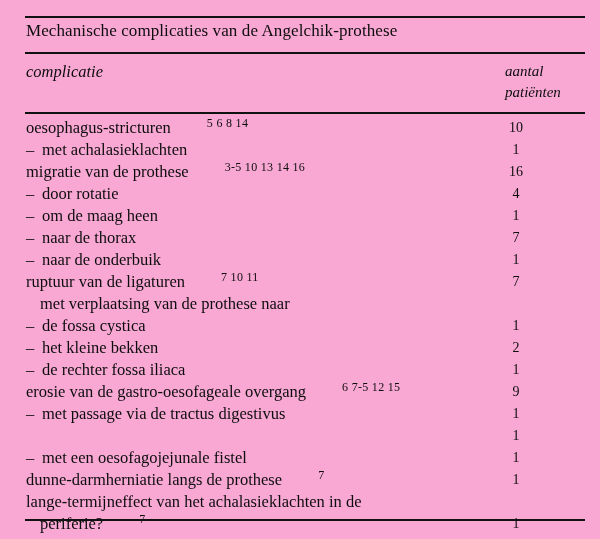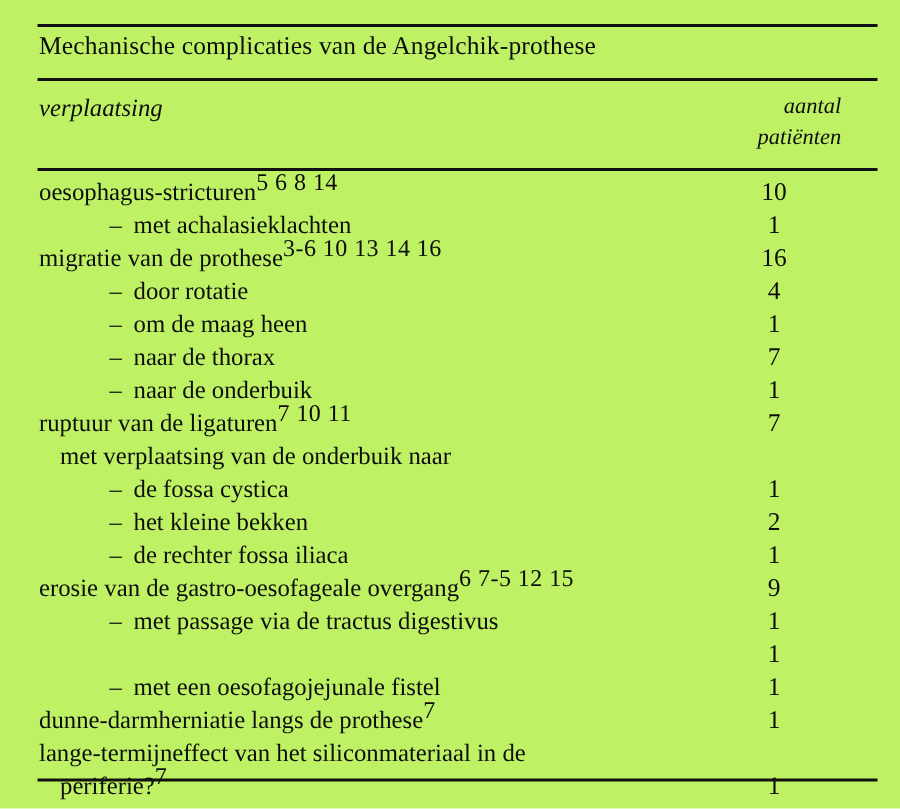--- a/index.html
+++ b/index.html
@@ -4,21 +4,21 @@
 <style>
   html, body {
     margin: 0;
     padding: 0;
     background: #ffffff;
   }
   #page {
     position: relative;
     width: 600px;
     height: 539px;
-    background: #bef264;
+    background: #f9a8d4;
     overflow: hidden;
     font-family: "Liberation Serif", "DejaVu Serif", serif;
     color: #0d0d0d;
   }
   .rule {
     position: absolute;
     left: 25px;
     width: 560px;
     background: #111111;
   }
@@ -44,21 +44,20 @@
     font-style: italic;
     line-height: 22px;
   }
   #col-head-aantal {
     position: absolute;
     left: 505px;
     top: 61px;
     font-size: 15px;
     font-style: italic;
     line-height: 21px;
-    text-align: right;
   }
   #col-head-aantal span { display: block; }
 
   #rows {
     position: absolute;
     left: 0;
     top: 117px;
     width: 600px;
   }
   .row {
@@ -66,73 +65,74 @@
     height: 22px;
   }
   .label {
     position: absolute;
     top: 0;
     font-size: 16.5px;
     line-height: 22px;
     white-space: nowrap;
   }
   .indent-0 { left: 26px; }
-  .indent-1 { left: 26px; margin-left: 47px; }
+  .indent-1 { left: 26px; }
   .indent-2 { left: 40px; }
   .label .dash {
     display: inline-block;
     width: 16px;
   }
   .label sup {
-    font-size: 16px;
+    font-size: 12px;
     line-height: 0;
     vertical-align: super;
     letter-spacing: .3px;
+    margin-left: 36px;
   }
   .count {
     position: absolute;
     top: 0;
     left: 495px;
     width: 42px;
     text-align: center;
-    font-size: 17px;
+    font-size: 14px;
     line-height: 22px;
   }
 </style>
 </head>
 <body>
 
 <div id="page">
 
   <div class="rule" id="rule-top"></div>
 
   <div id="title">Mechanische complicaties van de Angelchik-prothese</div>
 
   <div class="rule" id="rule-header"></div>
 
-  <div id="col-head-complicatie">verplaatsing</div>
+  <div id="col-head-complicatie">complicatie</div>
 
   <div id="col-head-aantal">
     <span>aantal</span>
     <span>patiënten</span>
   </div>
 
   <div class="rule" id="rule-body"></div>
 
   <div id="rows">
       <div class="row">
         <div class="label indent-0">oesophagus-stricturen<sup>5 6 8 14</sup></div>
         <div class="count">10</div>
       </div>
       <div class="row">
         <div class="label indent-1"><span class="dash">–</span>met achalasieklachten</div>
         <div class="count">1</div>
       </div>
       <div class="row">
-        <div class="label indent-0">migratie van de prothese<sup>3-6 10 13 14 16</sup></div>
+        <div class="label indent-0">migratie van de prothese<sup>3-5 10 13 14 16</sup></div>
         <div class="count">16</div>
       </div>
       <div class="row">
         <div class="label indent-1"><span class="dash">–</span>door rotatie</div>
         <div class="count">4</div>
       </div>
       <div class="row">
         <div class="label indent-1"><span class="dash">–</span>om de maag heen</div>
         <div class="count">1</div>
       </div>
@@ -142,21 +142,21 @@
       </div>
       <div class="row">
         <div class="label indent-1"><span class="dash">–</span>naar de onderbuik</div>
         <div class="count">1</div>
       </div>
       <div class="row">
         <div class="label indent-0">ruptuur van de ligaturen<sup>7 10 11</sup></div>
         <div class="count">7</div>
       </div>
       <div class="row">
-        <div class="label indent-2">met verplaatsing van de onderbuik naar</div>
+        <div class="label indent-2">met verplaatsing van de prothese naar</div>
         <div class="count"></div>
       </div>
       <div class="row">
         <div class="label indent-1"><span class="dash">–</span>de fossa cystica</div>
         <div class="count">1</div>
       </div>
       <div class="row">
         <div class="label indent-1"><span class="dash">–</span>het kleine bekken</div>
         <div class="count">2</div>
       </div>
@@ -177,21 +177,21 @@
       </div>
       <div class="row">
         <div class="label indent-1"><span class="dash">–</span>met een oesofagojejunale fistel</div>
         <div class="count">1</div>
       </div>
       <div class="row">
         <div class="label indent-0">dunne-darmherniatie langs de prothese<sup>7</sup></div>
         <div class="count">1</div>
       </div>
       <div class="row">
-        <div class="label indent-0">lange-termijneffect van het siliconmateriaal in de</div>
+        <div class="label indent-0">lange-termijneffect van het achalasieklachten in de</div>
         <div class="count"></div>
       </div>
       <div class="row">
         <div class="label indent-2">periferie?<sup>7</sup></div>
         <div class="count">1</div>
       </div>
     </div>
 
   <div class="rule" id="rule-bottom"></div>
 

